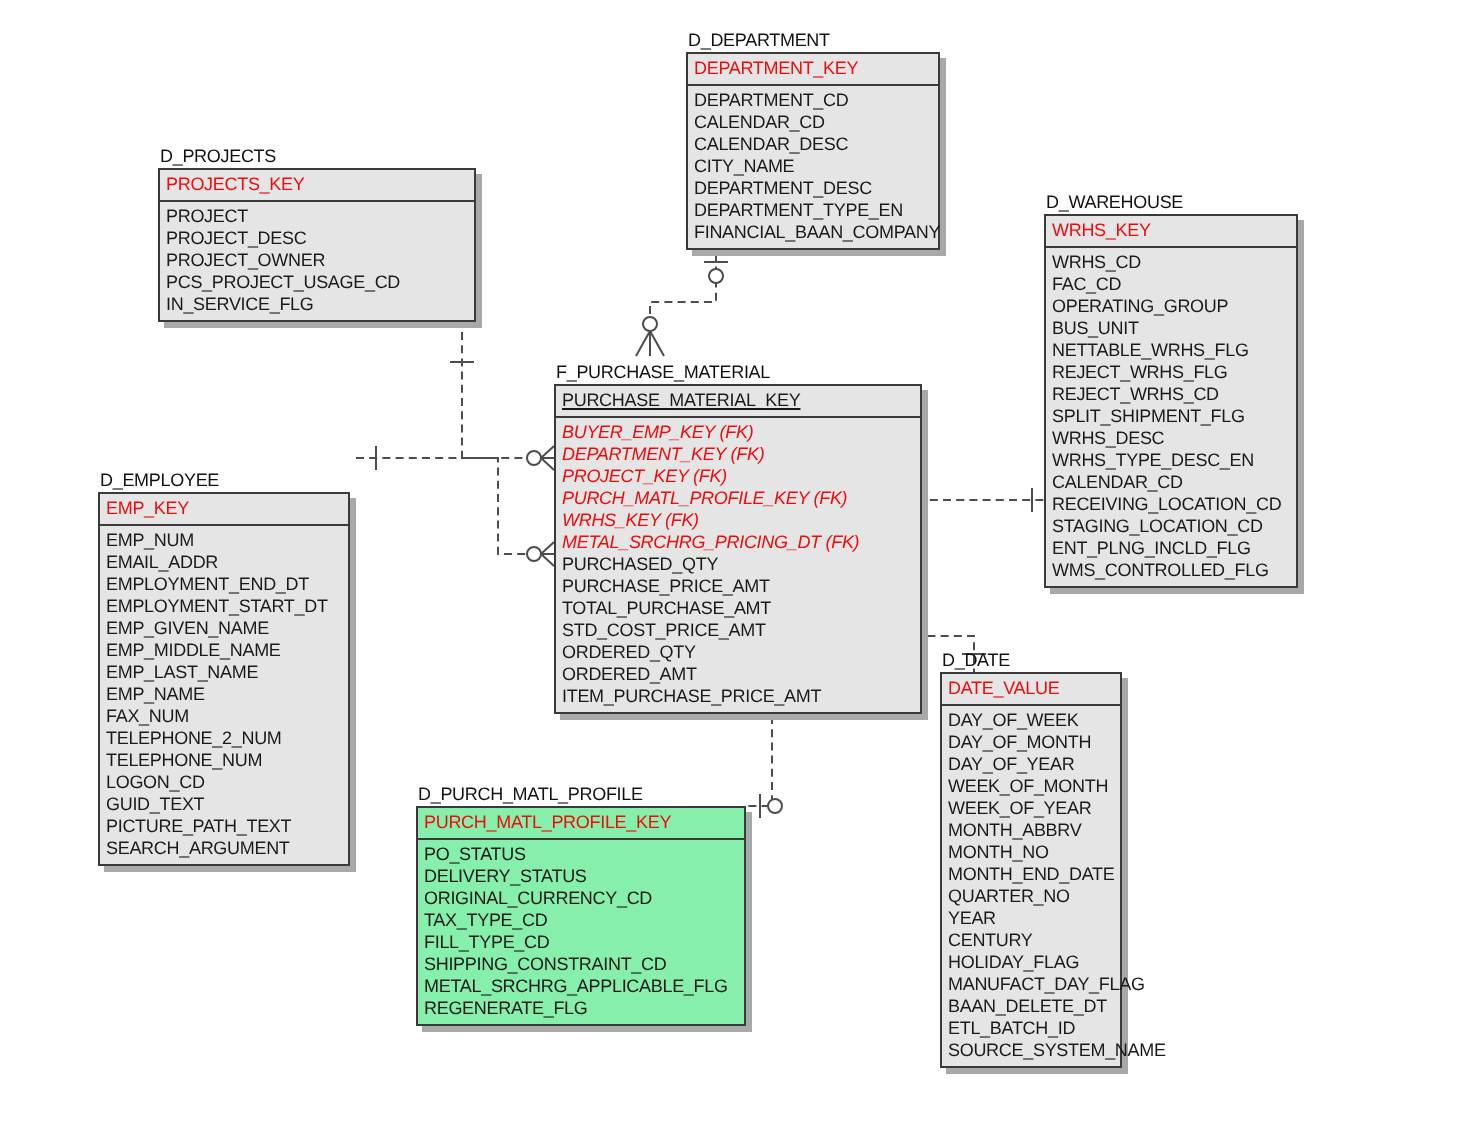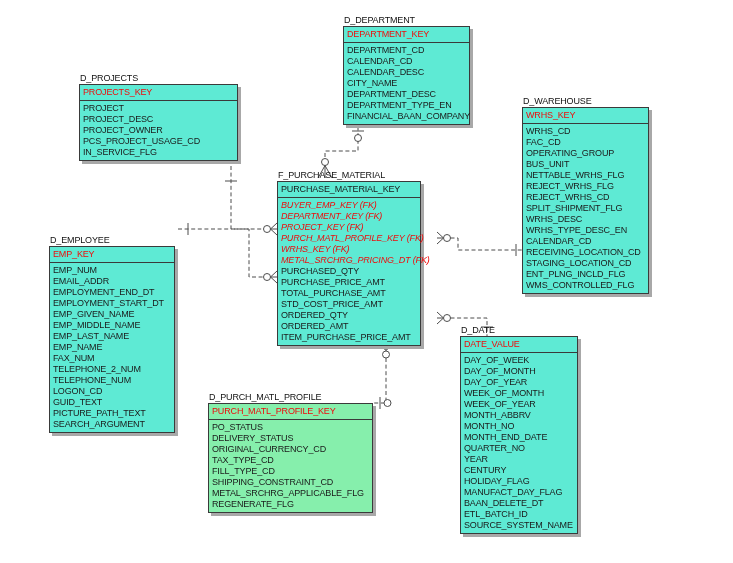--- a/index.html
+++ b/index.html
@@ -7,30 +7,30 @@
     position:relative;width:733px;height:563px;background:#ffffff;overflow:hidden;
     font-family:"Liberation Sans",sans-serif;
   }
   #rel-svg{position:absolute;left:0;top:0;z-index:0;}
   .entity{position:absolute;z-index:1;}
   .etitle{
     font-size:9px;line-height:12px;height:12px;color:#111;
     letter-spacing:-0.15px;white-space:nowrap;padding-left:1px;
   }
   .ebox{
-    background:#5eead4;border:1px solid #3a3a3a;
+    background:#e5e5e5;border:1px solid #3a3a3a;
     box-shadow:3px 3px 0 #a8a8a8;
   }
   .ebox.green{background:#86efac;}
   .ekey{
     font-size:9px;line-height:11px;padding:2px 3px 2px 3px;
     color:#ee0b0b;border-bottom:1px solid #3a3a3a;
     letter-spacing:-0.15px;white-space:nowrap;
   }
-  .ekey.black-key{color:#1a1a1a;}
+  .ekey.black-key{color:#1a1a1a;text-decoration:underline;}
   .ebody{padding:2px 0 2px 0;}
   .attr{
     font-size:9px;line-height:11px;padding:0 3px;color:#1a1a1a;
     letter-spacing:-0.15px;white-space:nowrap;
   }
   .attr.fk{color:#ee0b0b;font-style:italic;}
   .dash{fill:none;stroke:#4d4d4d;stroke-width:1;stroke-dasharray:4 2.6;}
   .solid{fill:none;stroke:#4d4d4d;stroke-width:1;}
   .dot{fill:#ffffff;stroke:#4d4d4d;stroke-width:1;}
 </style>
@@ -133,21 +133,21 @@
           <div class="attr">WRHS_TYPE_DESC_EN</div>
           <div class="attr">CALENDAR_CD</div>
           <div class="attr">RECEIVING_LOCATION_CD</div>
           <div class="attr">STAGING_LOCATION_CD</div>
           <div class="attr">ENT_PLNG_INCLD_FLG</div>
           <div class="attr">WMS_CONTROLLED_FLG</div>
         </div>
     </div>
   </div>
 
-  <div class="entity" style="left:277px;top:169px;width:144px">
+  <div class="entity" style="left:277px;top:180px;width:184px">
     <div class="etitle">F_PURCHASE_MATERIAL</div>
     <div class="ebox">
       <div class="ekey black-key">PURCHASE_MATERIAL_KEY</div>
       <div class="ebody">
           <div class="attr fk">BUYER_EMP_KEY (FK)</div>
           <div class="attr fk">DEPARTMENT_KEY (FK)</div>
           <div class="attr fk">PROJECT_KEY (FK)</div>
           <div class="attr fk">PURCH_MATL_PROFILE_KEY (FK)</div>
           <div class="attr fk">WRHS_KEY (FK)</div>
           <div class="attr fk">METAL_SRCHRG_PRICING_DT (FK)</div>
@@ -196,21 +196,21 @@
           <div class="attr">ORIGINAL_CURRENCY_CD</div>
           <div class="attr">TAX_TYPE_CD</div>
           <div class="attr">FILL_TYPE_CD</div>
           <div class="attr">SHIPPING_CONSTRAINT_CD</div>
           <div class="attr">METAL_SRCHRG_APPLICABLE_FLG</div>
           <div class="attr">REGENERATE_FLG</div>
         </div>
     </div>
   </div>
 
-  <div class="entity" style="left:460px;top:324px;width:118px">
+  <div class="entity" style="left:470px;top:324px;width:91px">
     <div class="etitle">D_DATE</div>
     <div class="ebox">
       <div class="ekey">DATE_VALUE</div>
       <div class="ebody">
           <div class="attr">DAY_OF_WEEK</div>
           <div class="attr">DAY_OF_MONTH</div>
           <div class="attr">DAY_OF_YEAR</div>
           <div class="attr">WEEK_OF_MONTH</div>
           <div class="attr">WEEK_OF_YEAR</div>
           <div class="attr">MONTH_ABBRV</div>

